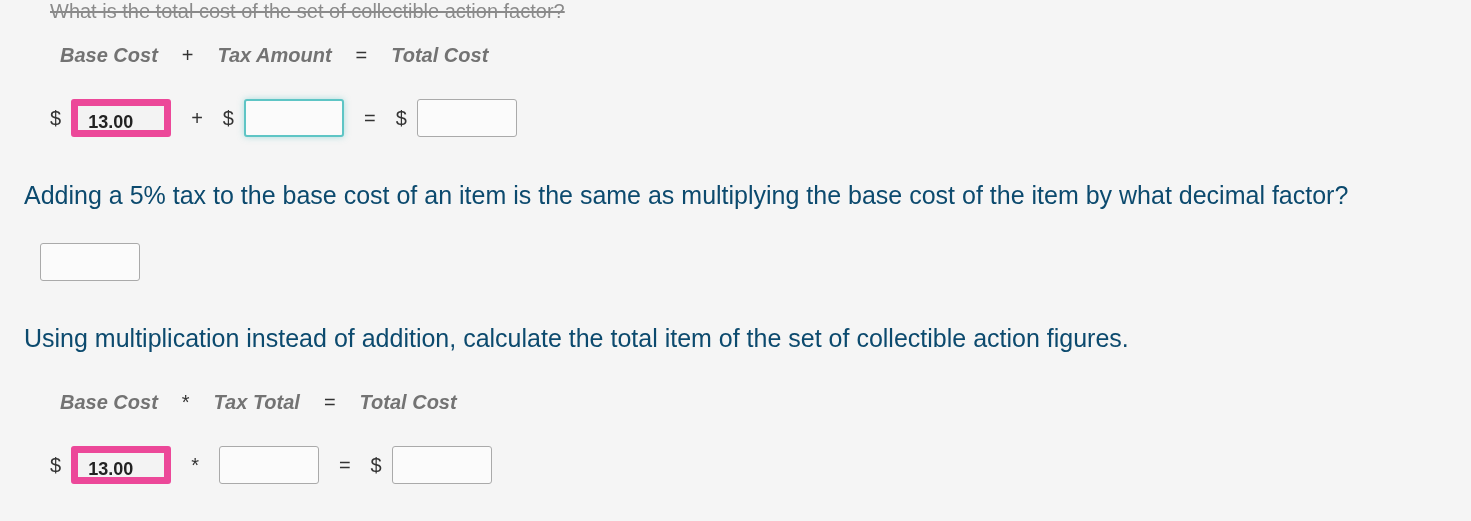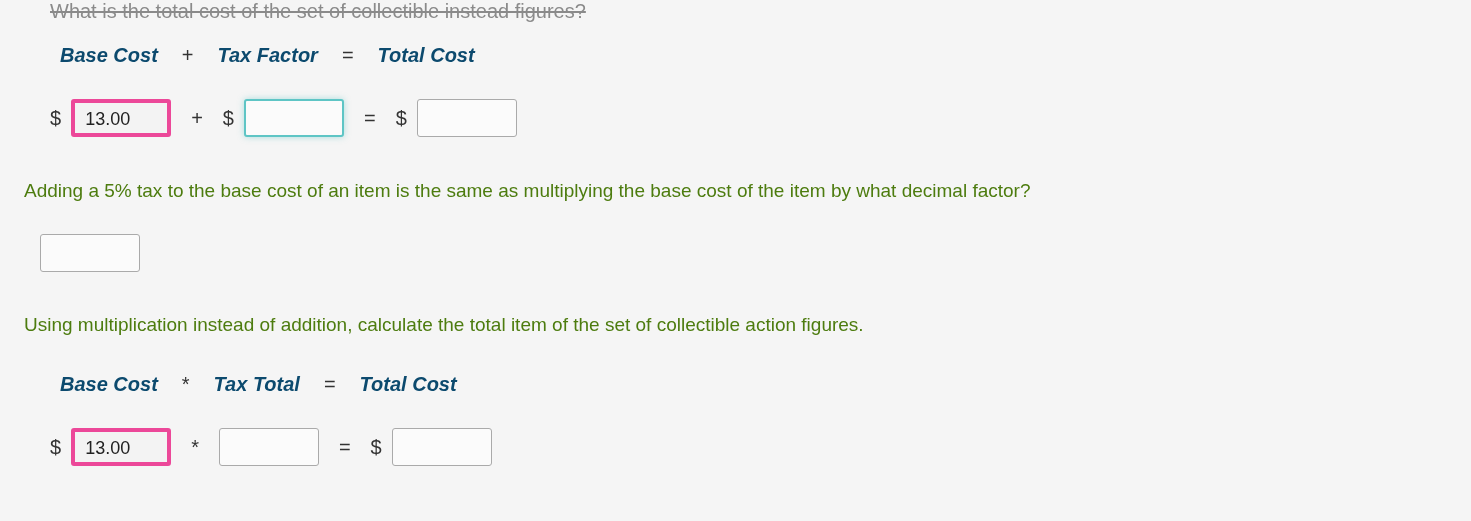--- a/index.html
+++ b/index.html
@@ -25,21 +25,21 @@
     .formula-row {
       display: flex;
       align-items: center;
       gap: 18px;
       padding: 6px 0 6px 40px;
       margin-bottom: 20px;
     }
     .formula-label {
       font-weight: bold;
       font-style: italic;
-      color: #0c4a6e;
+      color: #737373;
       font-size: 20px;
     }
     .op {
       font-size: 20px;
       color: #333;
       font-weight: normal;
       padding: 0 6px;
     }
     .input-row {
       display: flex;
@@ -58,54 +58,54 @@
       width: 100px;
       height: 38px;
       border: 1px solid #aaa;
       background: #fbfbfb;
       border-radius: 3px;
       padding: 6px 10px;
       font-size: 18px;
       color: #222;
     }
     .input-box.filled {
-      font-weight: normal;
+      font-weight: bold;
       background: #f3f3f3;
-      border: 4px solid #ec4899;
+      border: 7px solid #ec4899;
     }
     .input-box.focused {
       border: 2px solid #5ec5c5;
       box-shadow: 0 0 6px rgba(94, 197, 197, 0.5);
     }
     .prompt-text {
-      font-size: 19px;
-      color: #4d7c0f;
+      font-size: 25px;
+      color: #0c4a6e;
       line-height: 1.5;
       padding: 4px 4px;
       margin-bottom: 24px;
     }
     .standalone-input {
       margin-left: 20px;
       margin-bottom: 30px;
     }
     .field-group {
       display: inline-flex;
       align-items: center;
       gap: 6px;
     }
   </style>
 </head>
 <body>
 
-<div class="question-header">What is the total cost of the set of collectible instead figures?</div>
+<div class="question-header">What is the total cost of the set of collectible action factor?</div>
 
 <div class="formula-row">
   <span class="formula-label">Base Cost</span>
   <span class="op">+</span>
-  <span class="formula-label">Tax Factor</span>
+  <span class="formula-label">Tax Amount</span>
   <span class="op">=</span>
   <span class="formula-label">Total Cost</span>
 </div>
 
 <div class="input-row">
   <span class="field-group">
     <span class="currency">$</span>
     <span class="input-box filled">13.00</span>
   </span>
   <span class="op">+</span>

